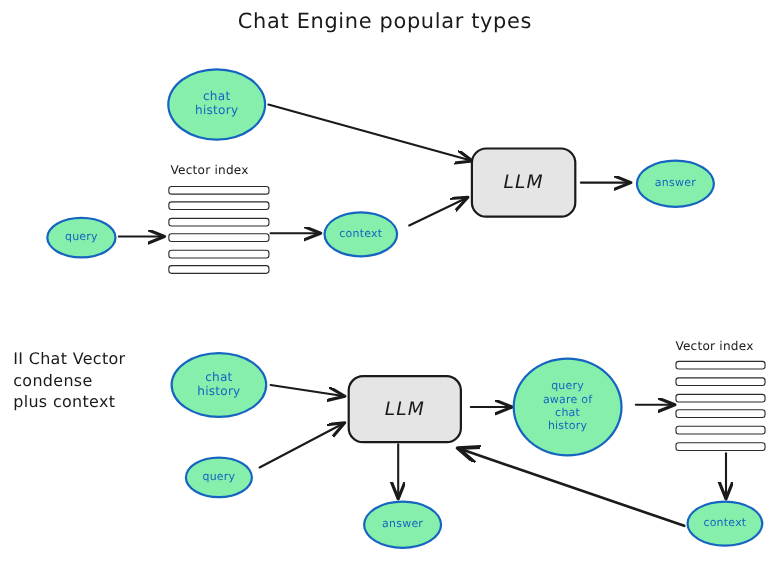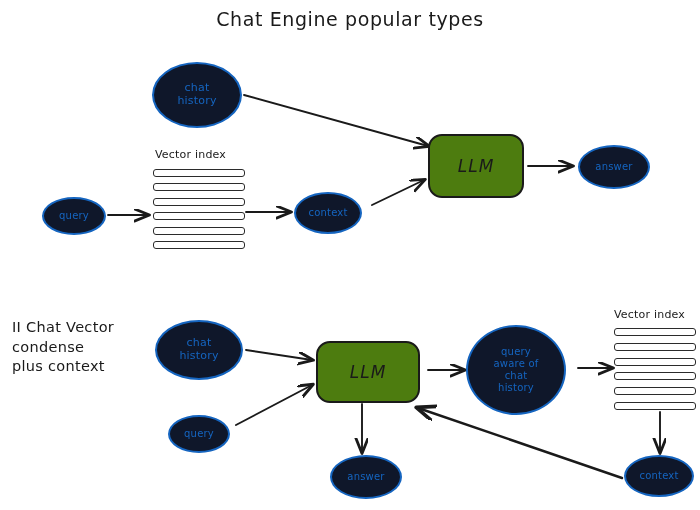--- a/index.html
+++ b/index.html
@@ -33,32 +33,32 @@
     display: flex;
     align-items: center;
     justify-content: center;
     text-align: center;
   }
   
   .ellipse {
     border: 2.2px solid var(--blue, #1565c0);
     border-radius: 50%;
     color: var(--blue, #1565c0);
-    background: #0f172a;
+    background: #86efac;
   }
   .ellipse .label {
     color: inherit;
     line-height: 1.18;
     letter-spacing: 0.2px;
   }
   
   .roundbox {
     border: 2.2px solid #1a1a1a;
     border-radius: 14px;
-    background: #4d7c0f;
+    background: #e5e5e5;
     color: #1a1a1a;
   }
   .roundbox .label {
     font-size: 17px;
     font-style: italic;
     letter-spacing: 1px;
   }
   
   .heading {
     position: absolute;

